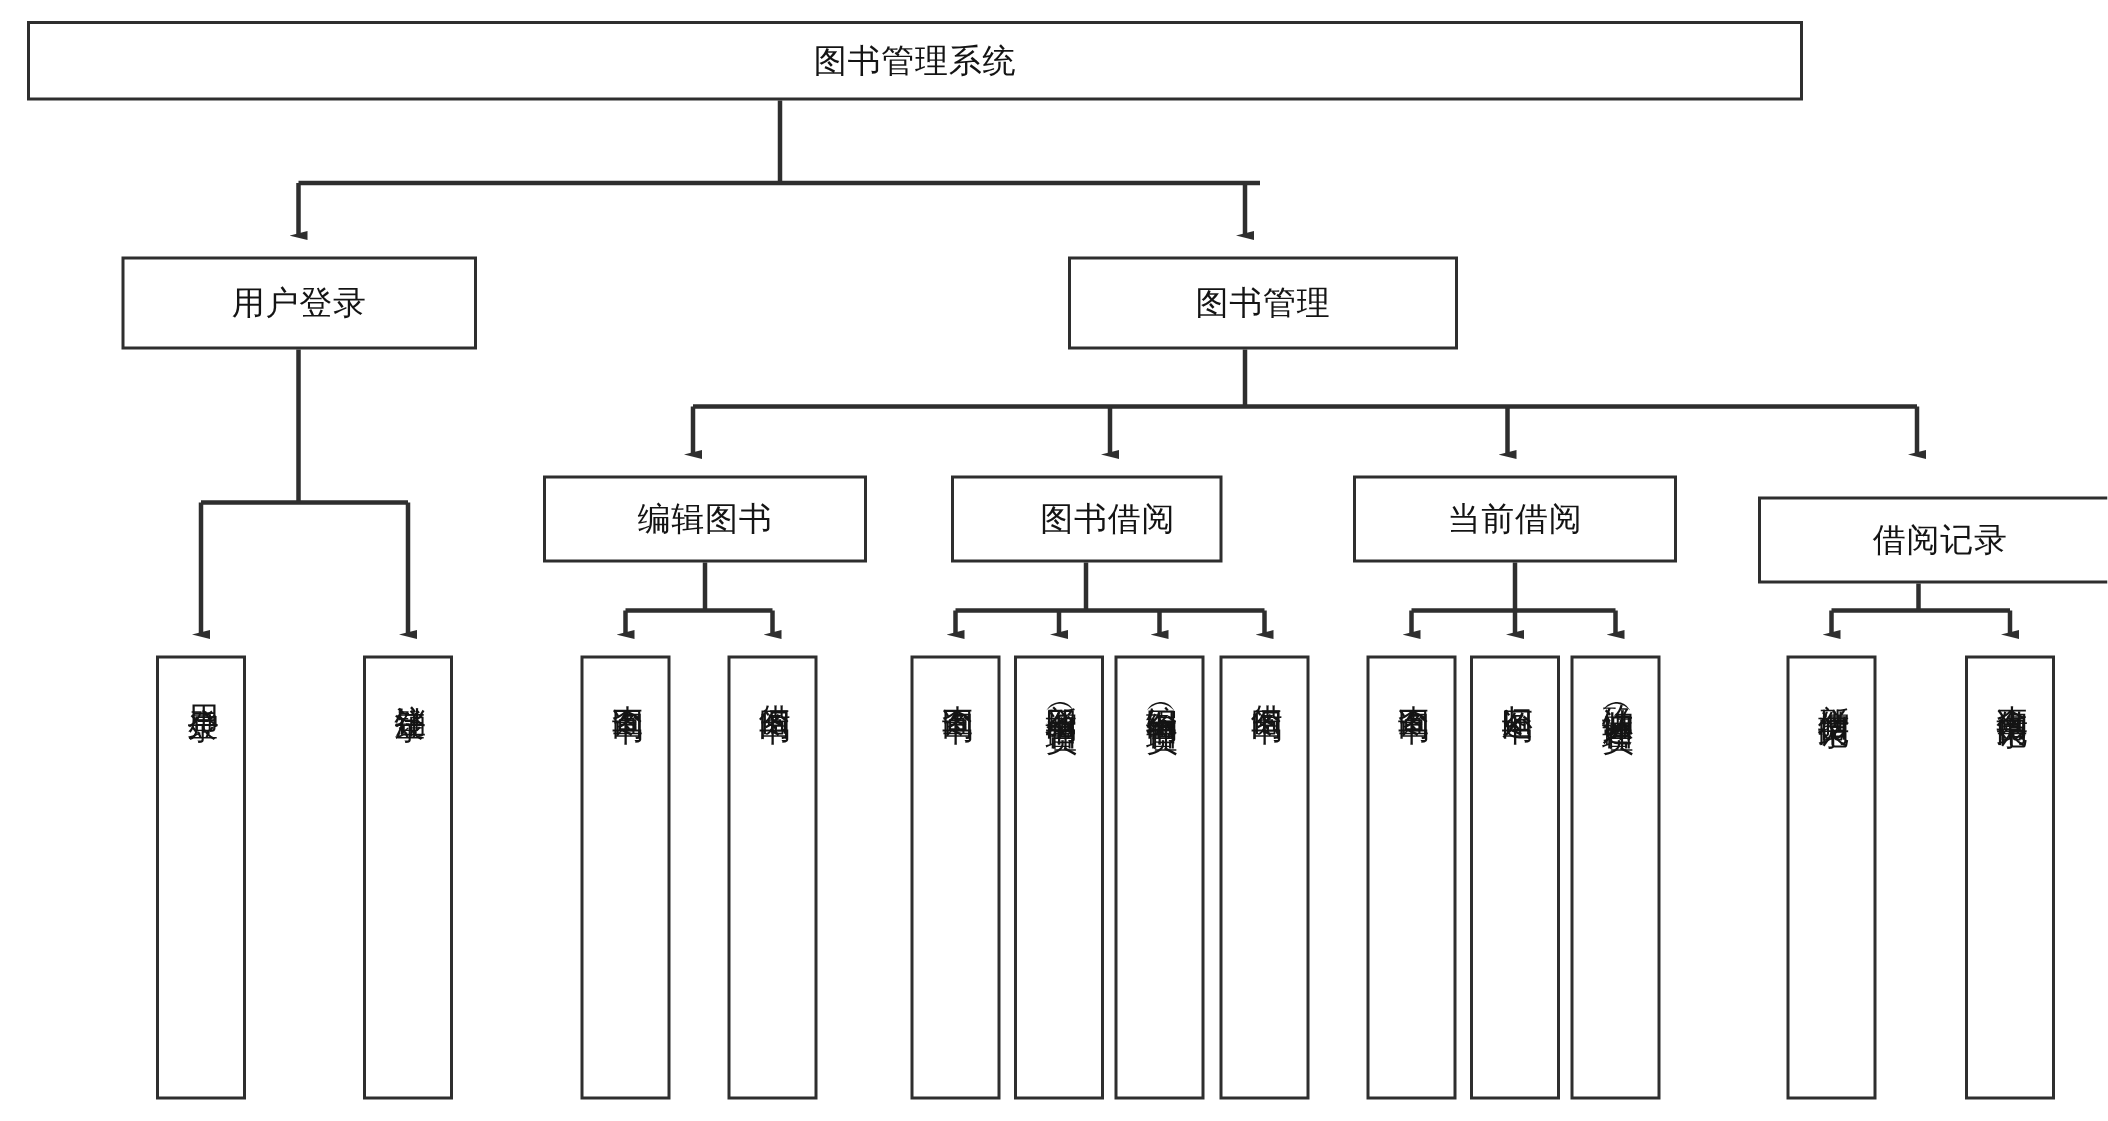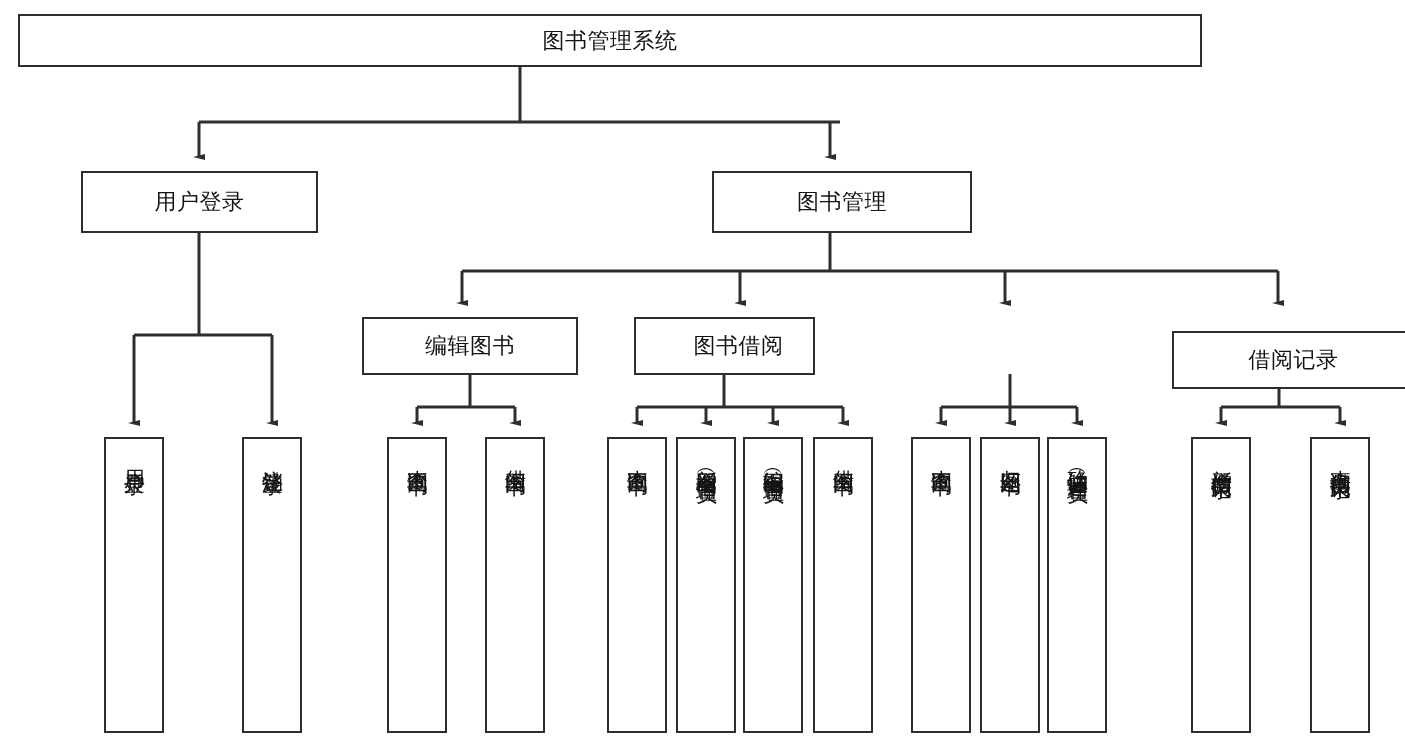--- a/index.html
+++ b/index.html
@@ -135,20 +135,23 @@
   <div class="node" style="left:712px; top:171px; width:260px; height:62px;">
     <span class="label">图书管理</span>
   </div>
 
   <div class="node" style="left:362px; top:317px; width:216px; height:58px;">
     <span class="label">编辑图书</span>
   </div>
   <div class="node" style="left:634px; top:317px; width:181px; height:58px;padding-left:28px;">
     <span class="label">图书借阅</span>
   </div>
+  <div class="node" style="left:902px; top:317px; width:216px; height:58px;">
+    <span class="label">当前借阅</span>
+  </div>
   <div class="node" style="left:1172px; top:331px; width:243px; height:58px;">
     <span class="label">借阅记录</span>
   </div>
 
   <div class="node leaf" style="left:104px; top:437px; width:60px; height:296px;">
     <span class="label">用户登录</span>
   </div>
   <div class="node leaf" style="left:242px; top:437px; width:60px; height:296px;">
     <span class="label">注销登录</span>
   </div>

